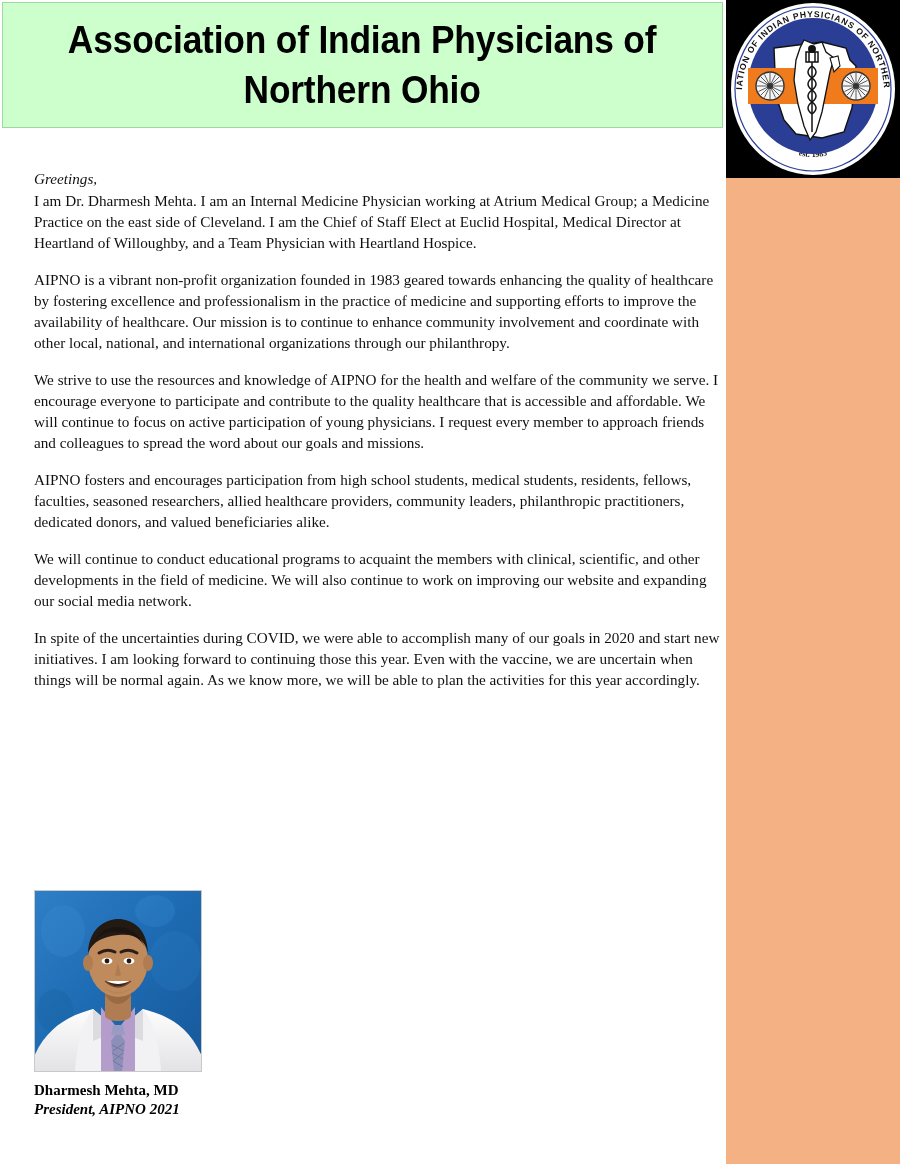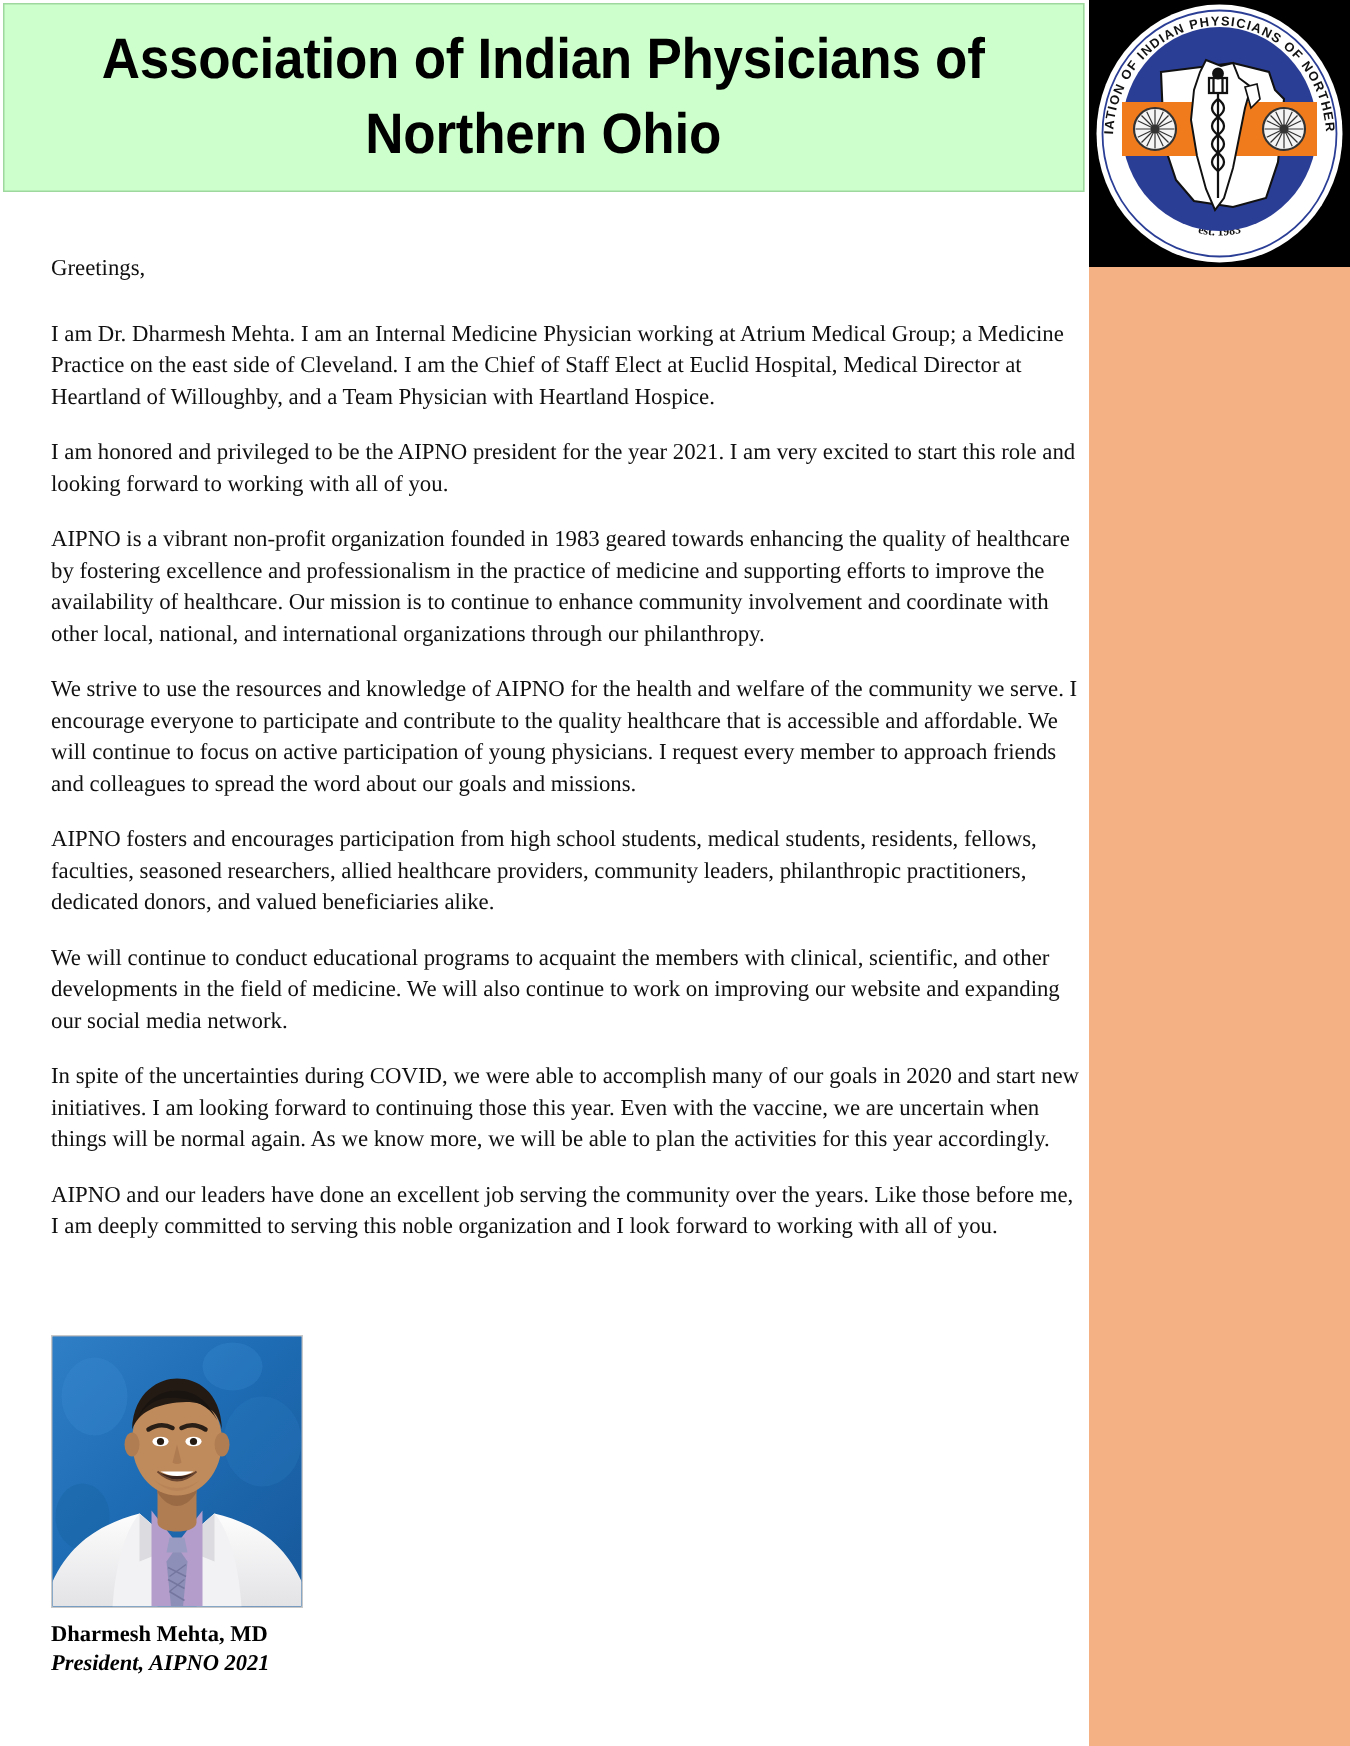--- a/index.html
+++ b/index.html
@@ -70,21 +70,21 @@
     top: 168px;
     width: 688px;
   }
   .para {
     font-size: 15.2px;
     line-height: 21px;
     color: #101010;
     margin: 0 0 16px 0;
     text-align: left;
   }
-  .para.tight { margin-bottom: 23px; }
+  .para.tight { margin-bottom: 1px; font-style: italic; }
 
   
   .sign-block {
     position: absolute;
     left: 34px;
     top: 890px;
     width: 400px;
   }
   .photo-frame {
     width: 168px;
@@ -181,27 +181,25 @@
       <line x1="83" y1="52" x2="83" y2="62"></line>
       <line x1="89" y1="52" x2="89" y2="62"></line>
       <circle cx="86" cy="49" r="3.2" fill="#111"></circle>
     </g>
   </svg>
 </div>
 
 <div class="letter">
   <p class="para tight">Greetings,</p>
   <p class="para">I am Dr. Dharmesh Mehta. I am an Internal Medicine Physician working at Atrium Medical Group; a Medicine Practice on the east side of Cleveland. I am the Chief of Staff Elect at Euclid Hospital, Medical Director at Heartland of Willoughby, and a Team Physician with Heartland Hospice.</p>
-  <p class="para">I am honored and privileged to be the AIPNO president for the year 2021. I am very excited to start this role and looking forward to working with all of you.</p>
   <p class="para">AIPNO is a vibrant non-profit organization founded in 1983 geared towards enhancing the quality of healthcare by fostering excellence and professionalism in the practice of medicine and supporting efforts to improve the availability of healthcare. Our mission is to continue to enhance community involvement and coordinate with other local, national, and international organizations through our philanthropy.</p>
   <p class="para">We strive to use the resources and knowledge of AIPNO for the health and welfare of the community we serve. I encourage everyone to participate and contribute to the quality healthcare that is accessible and affordable. We will continue to focus on active participation of young physicians. I request every member to approach friends and colleagues to spread the word about our goals and missions.</p>
   <p class="para">AIPNO fosters and encourages participation from high school students, medical students, residents, fellows, faculties, seasoned researchers, allied healthcare providers, community leaders, philanthropic practitioners, dedicated donors, and valued beneficiaries alike.</p>
   <p class="para">We will continue to conduct educational programs to acquaint the members with clinical, scientific, and other developments in the field of medicine. We will also continue to work on improving our website and expanding our social media network.</p>
   <p class="para">In spite of the uncertainties during COVID, we were able to accomplish many of our goals in 2020 and start new initiatives. I am looking forward to continuing those this year. Even with the vaccine, we are uncertain when things will be normal again. As we know more, we will be able to plan the activities for this year accordingly.</p>
-  <p class="para">AIPNO and our leaders have done an excellent job serving the community over the years. Like those before me, I am deeply committed to serving this noble organization and I look forward to working with all of you.</p>
 </div>
 
 <div class="sign-block">
   <div class="photo-frame">
     <svg width="166" height="180" viewBox="0 0 166 180" xmlns="http://www.w3.org/2000/svg">
       <defs>
         <linearGradient id="bgblue" x1="0" y1="0" x2="1" y2="1">
           <stop offset="0%" stop-color="#2f7fc6"></stop>
           <stop offset="45%" stop-color="#1e6cb4"></stop>
           <stop offset="100%" stop-color="#17589a"></stop>

